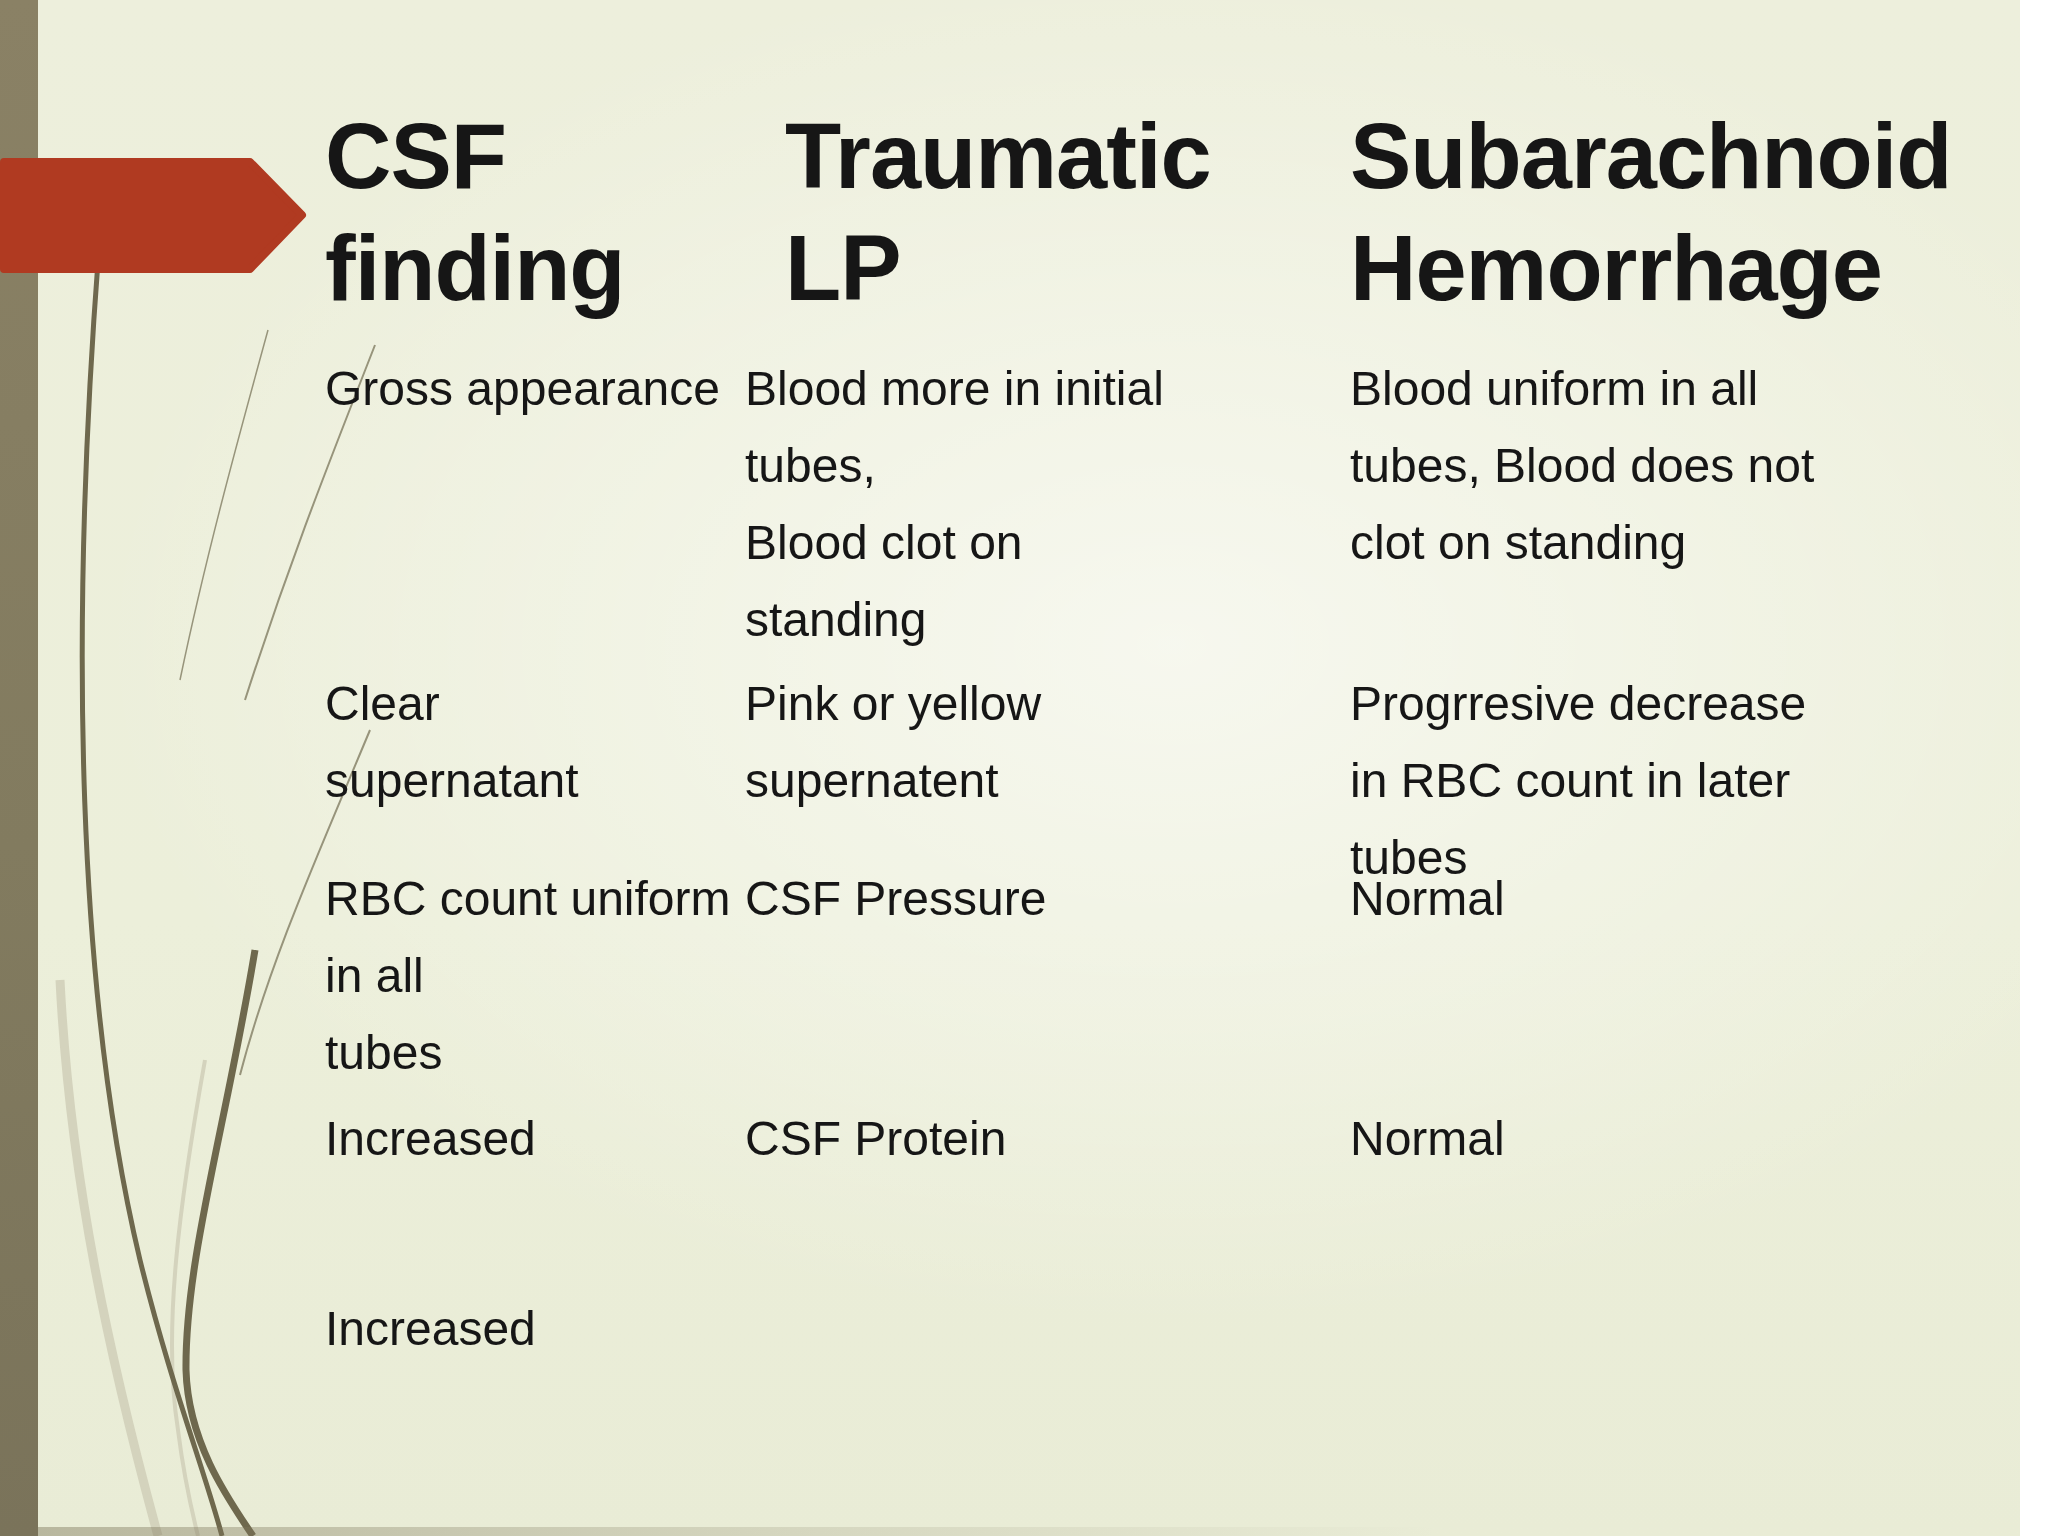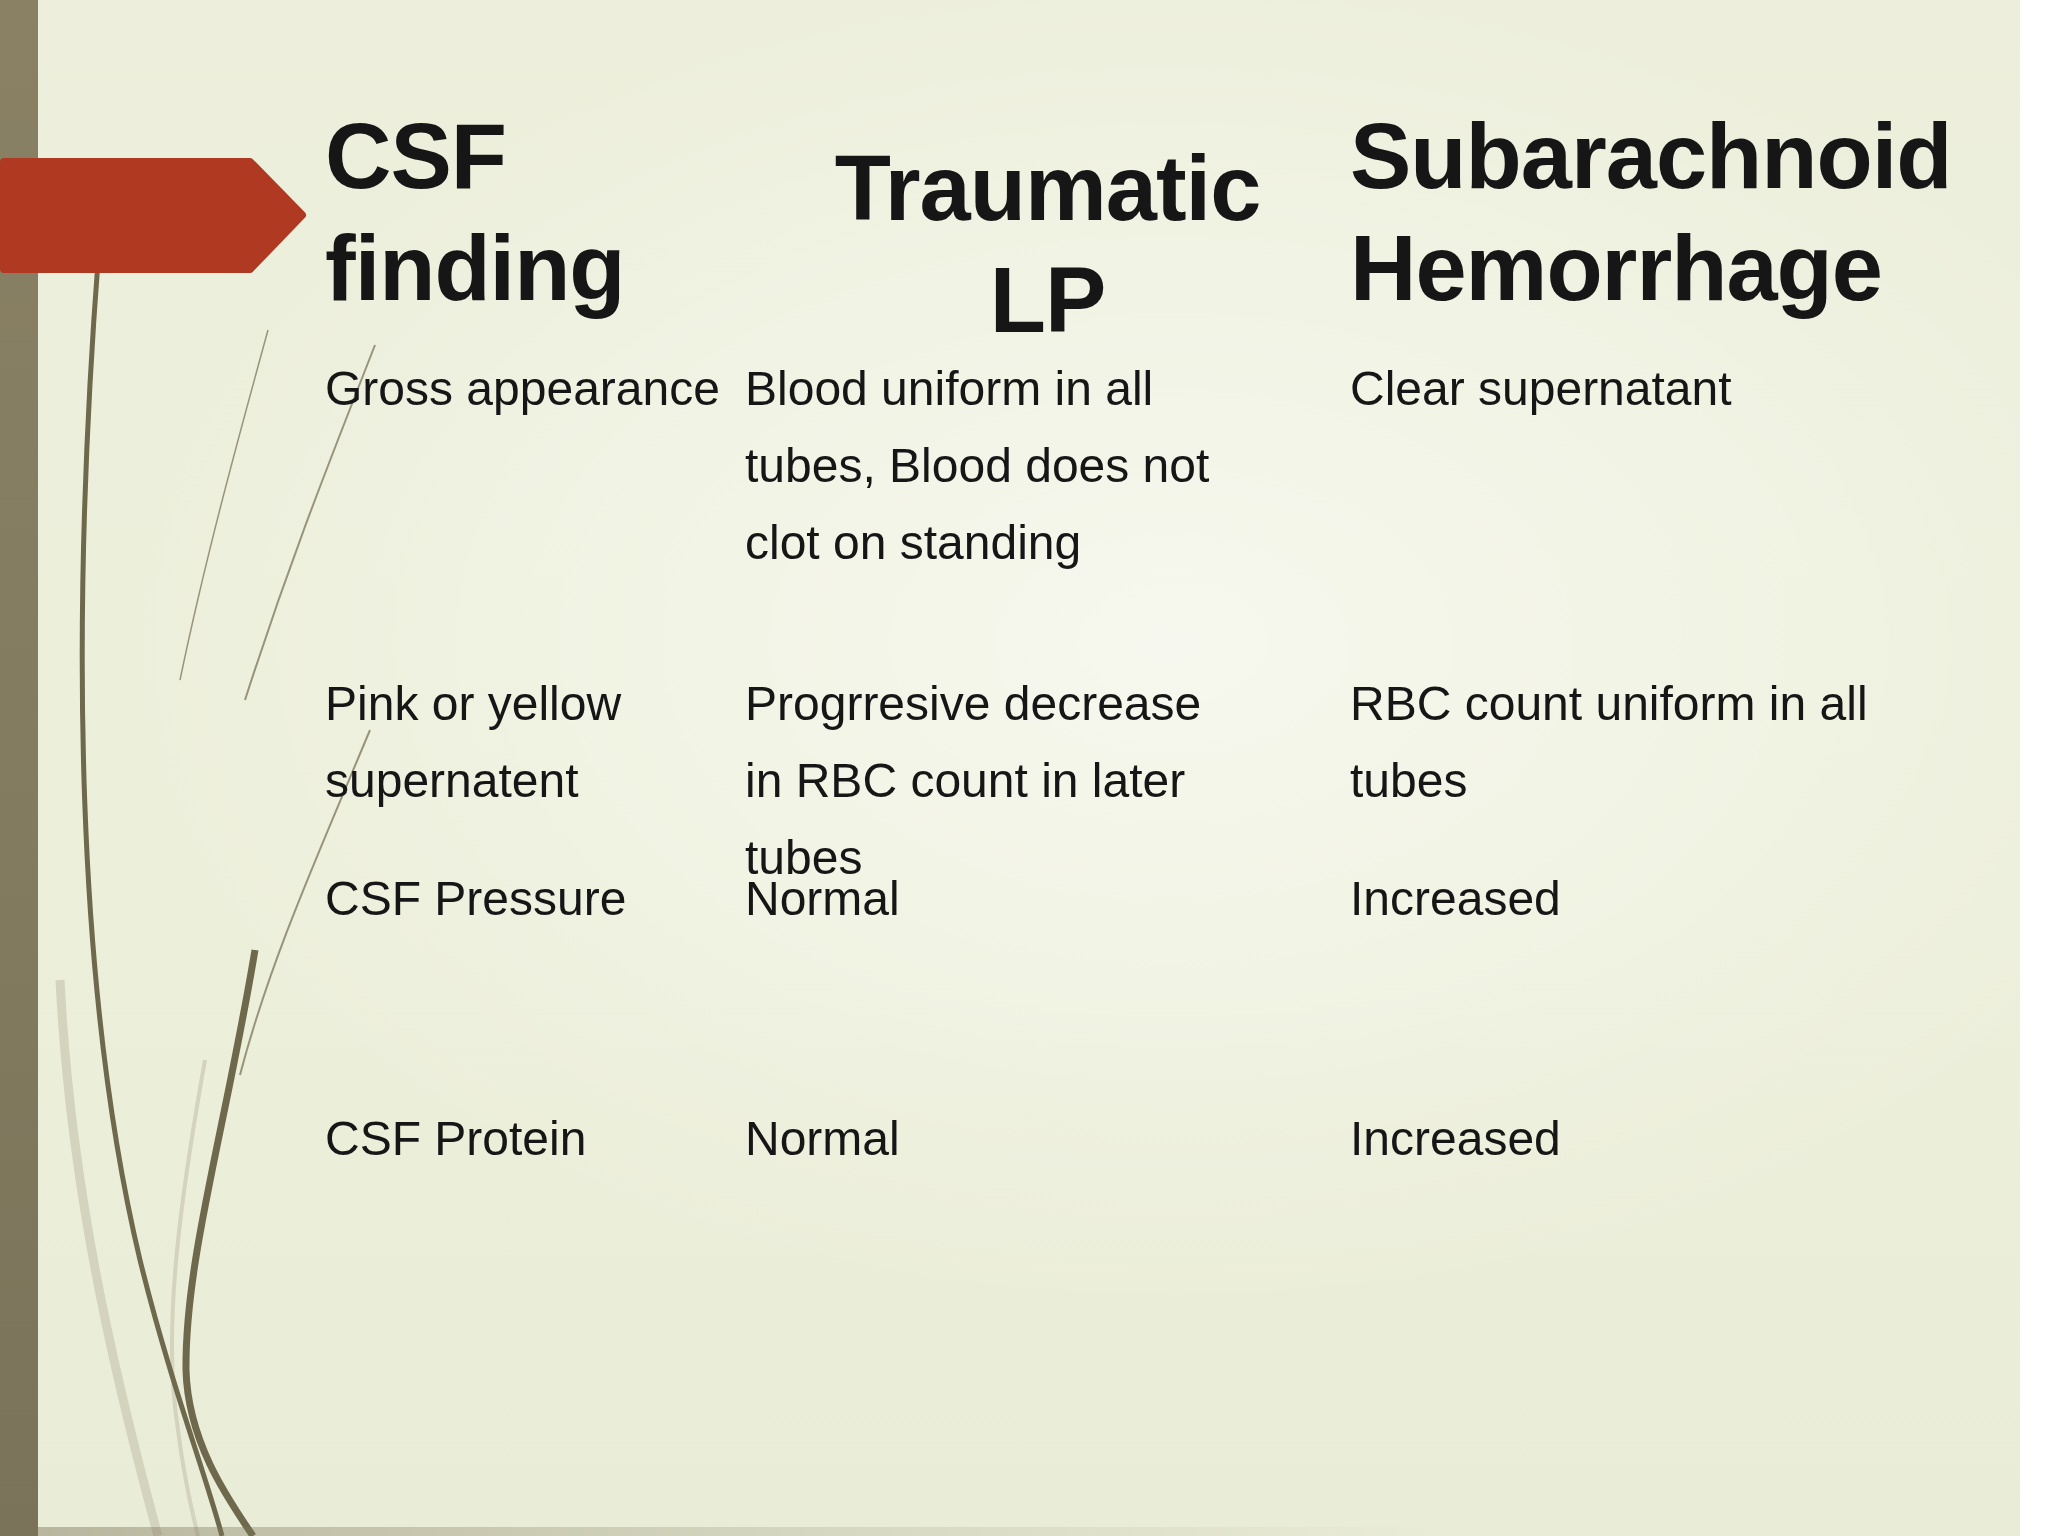--- a/index.html
+++ b/index.html
@@ -41,21 +41,21 @@
   }
   .cell{
     color:var(--text);
     white-space:pre-line;
     align-self:start;
   }
   .cell.head{
     font-size:92px;line-height:112px;font-weight:700;
     letter-spacing:-1px;
   }
-  .cell.head.c2{text-align:center;padding:0 40px;margin-top:32px;}
+  .cell.head.c2{text-align:left;padding:0 40px;}
   .cell.body{font-size:48px;line-height:77px;}
   .cell.body.c2{padding-right:45px;}
   .cell.body.c3{padding-right:10px;}
 </style>
 </head>
 <body>
 
 <div class="slide">
 
   <div class="left-bar"></div>
@@ -77,20 +77,24 @@
 
   <div class="bottom-strip"></div>
 
   <div class="table">
 
     <div class="cell head c1">CSF finding</div>
     <div class="cell head c2">Traumatic LP</div>
     <div class="cell head c3">Subarachnoid Hemorrhage</div>
 
     <div class="cell body c1">Gross appearance</div>
+    <div class="cell body c2">Blood more in initial
+tubes,
+Blood clot on
+standing</div>
     <div class="cell body c3">Blood uniform in all
 tubes, Blood does not
 clot on standing</div>
 
     <div class="cell body c2">Clear supernatant</div>
     <div class="cell body c3">Pink or yellow
 supernatent</div>
 
     <div class="cell body c2">Progrresive decrease
 in RBC count in later

